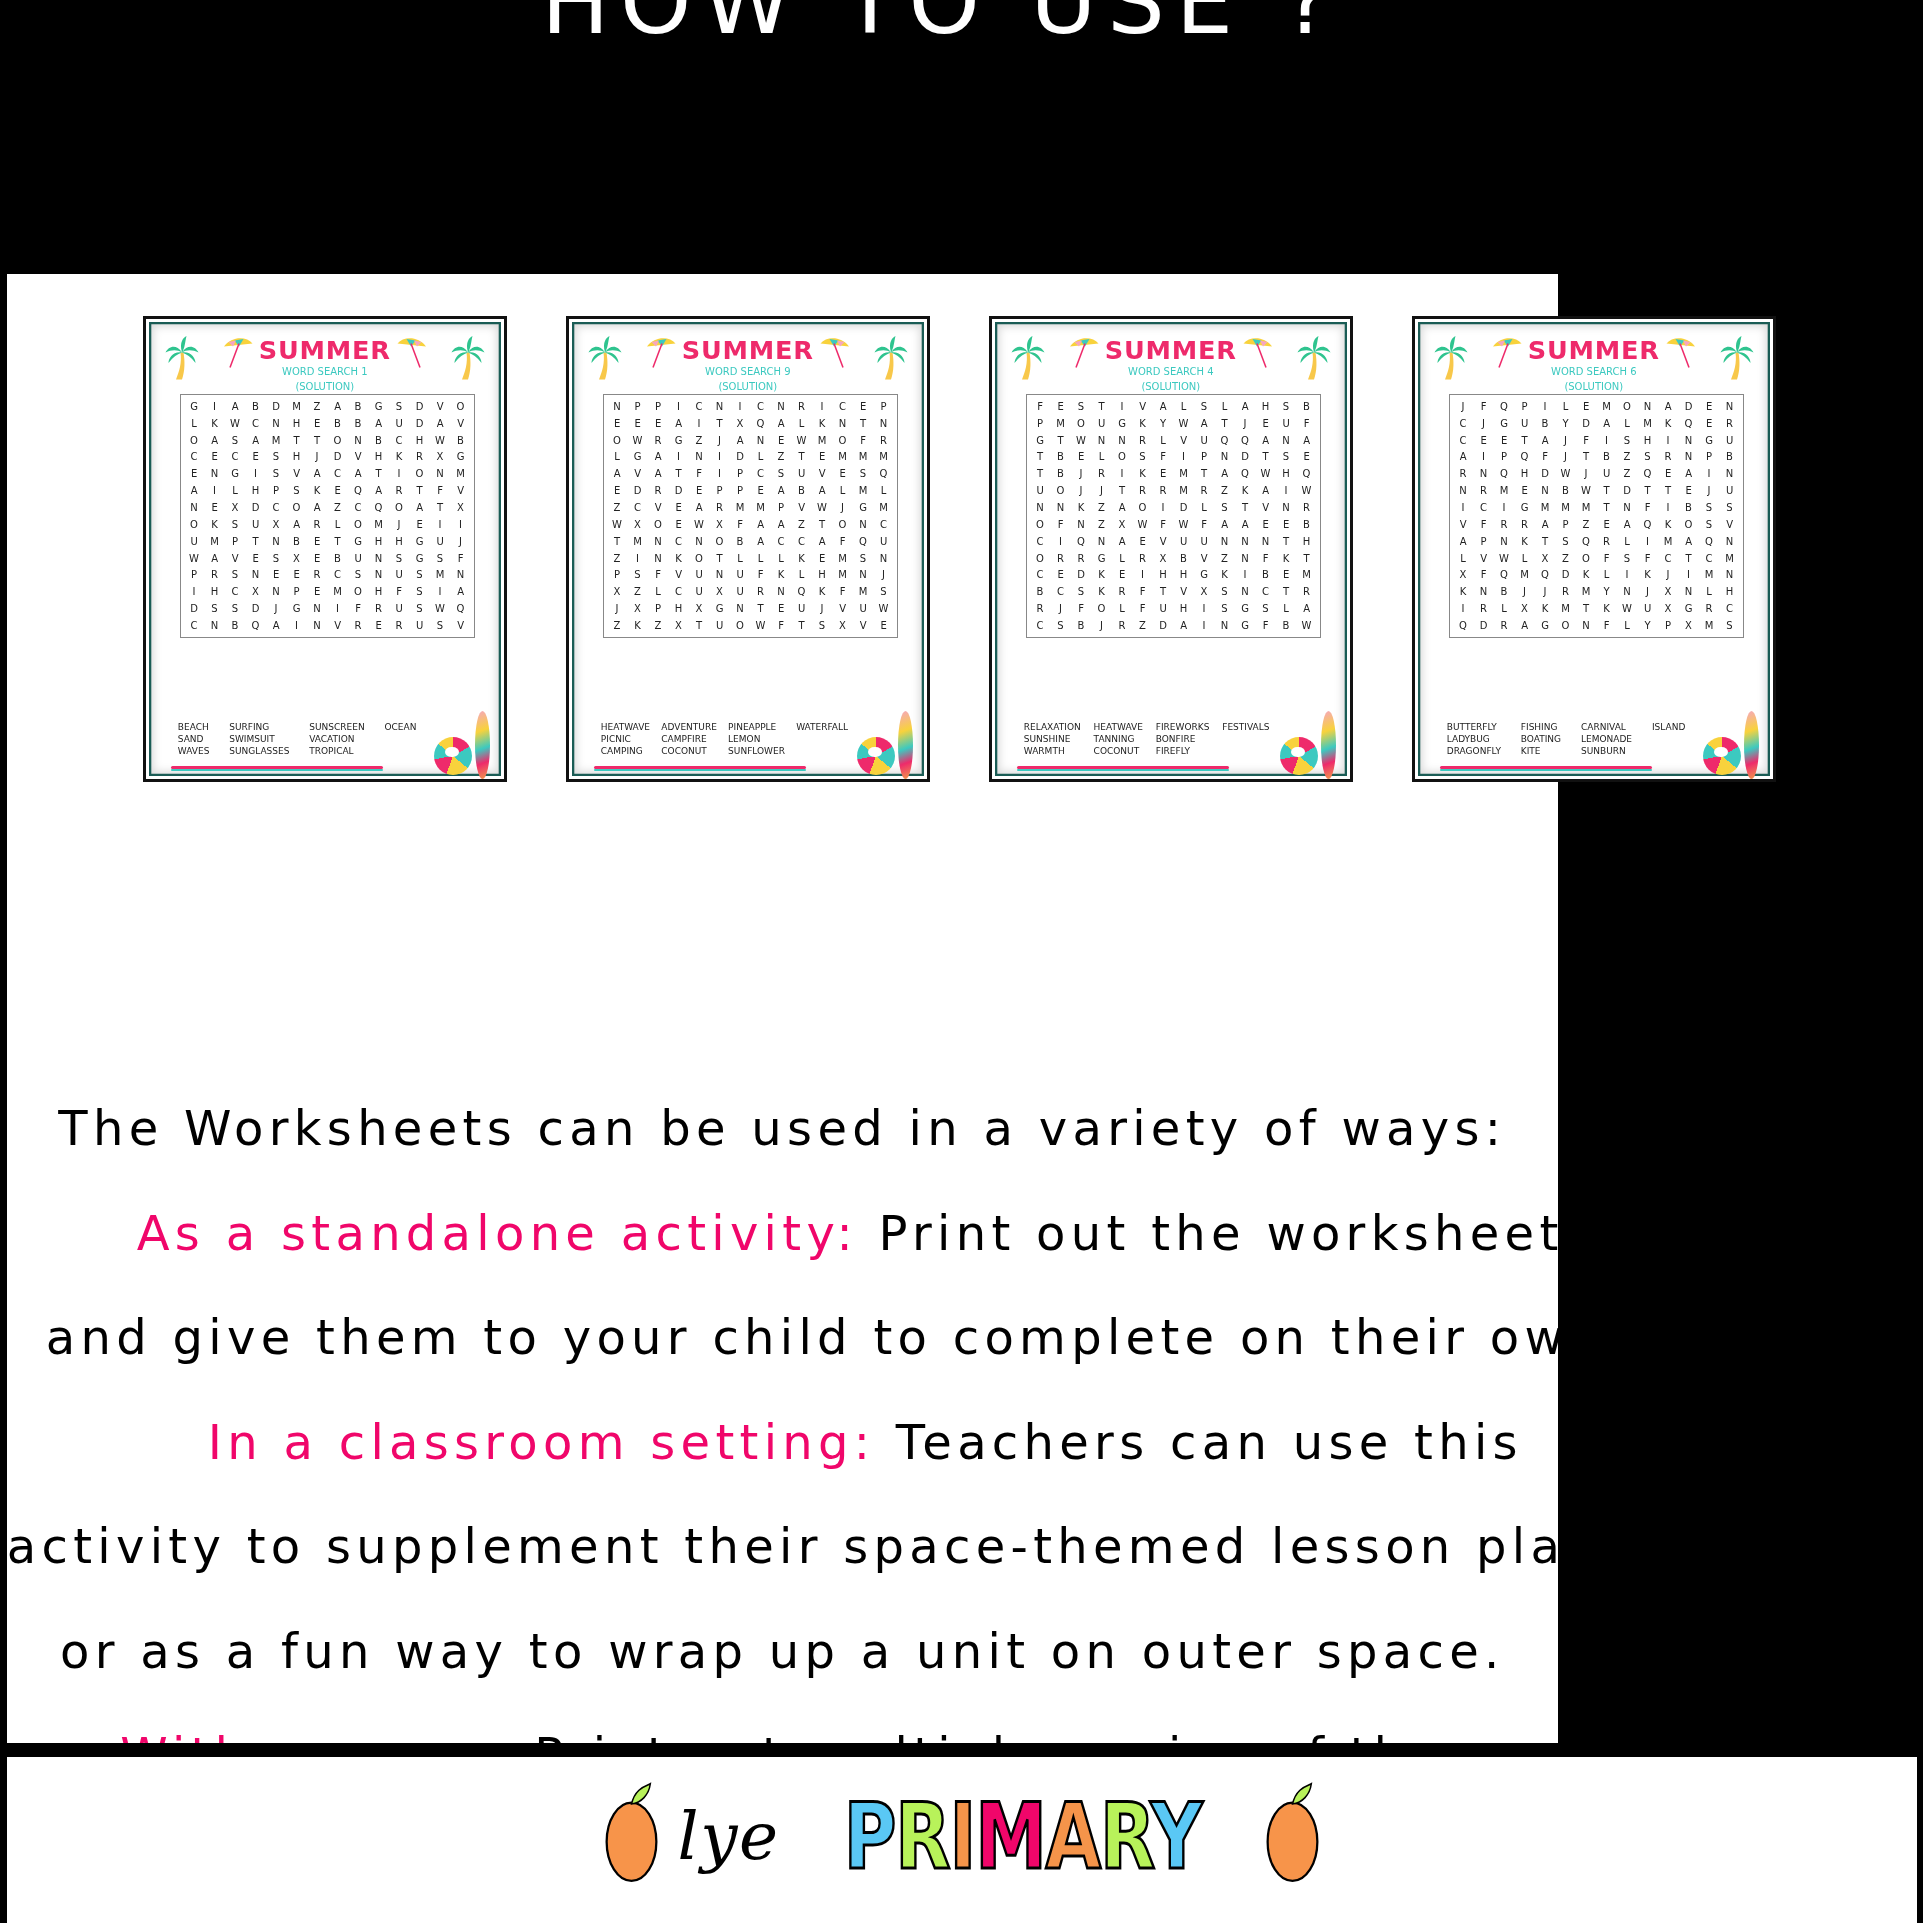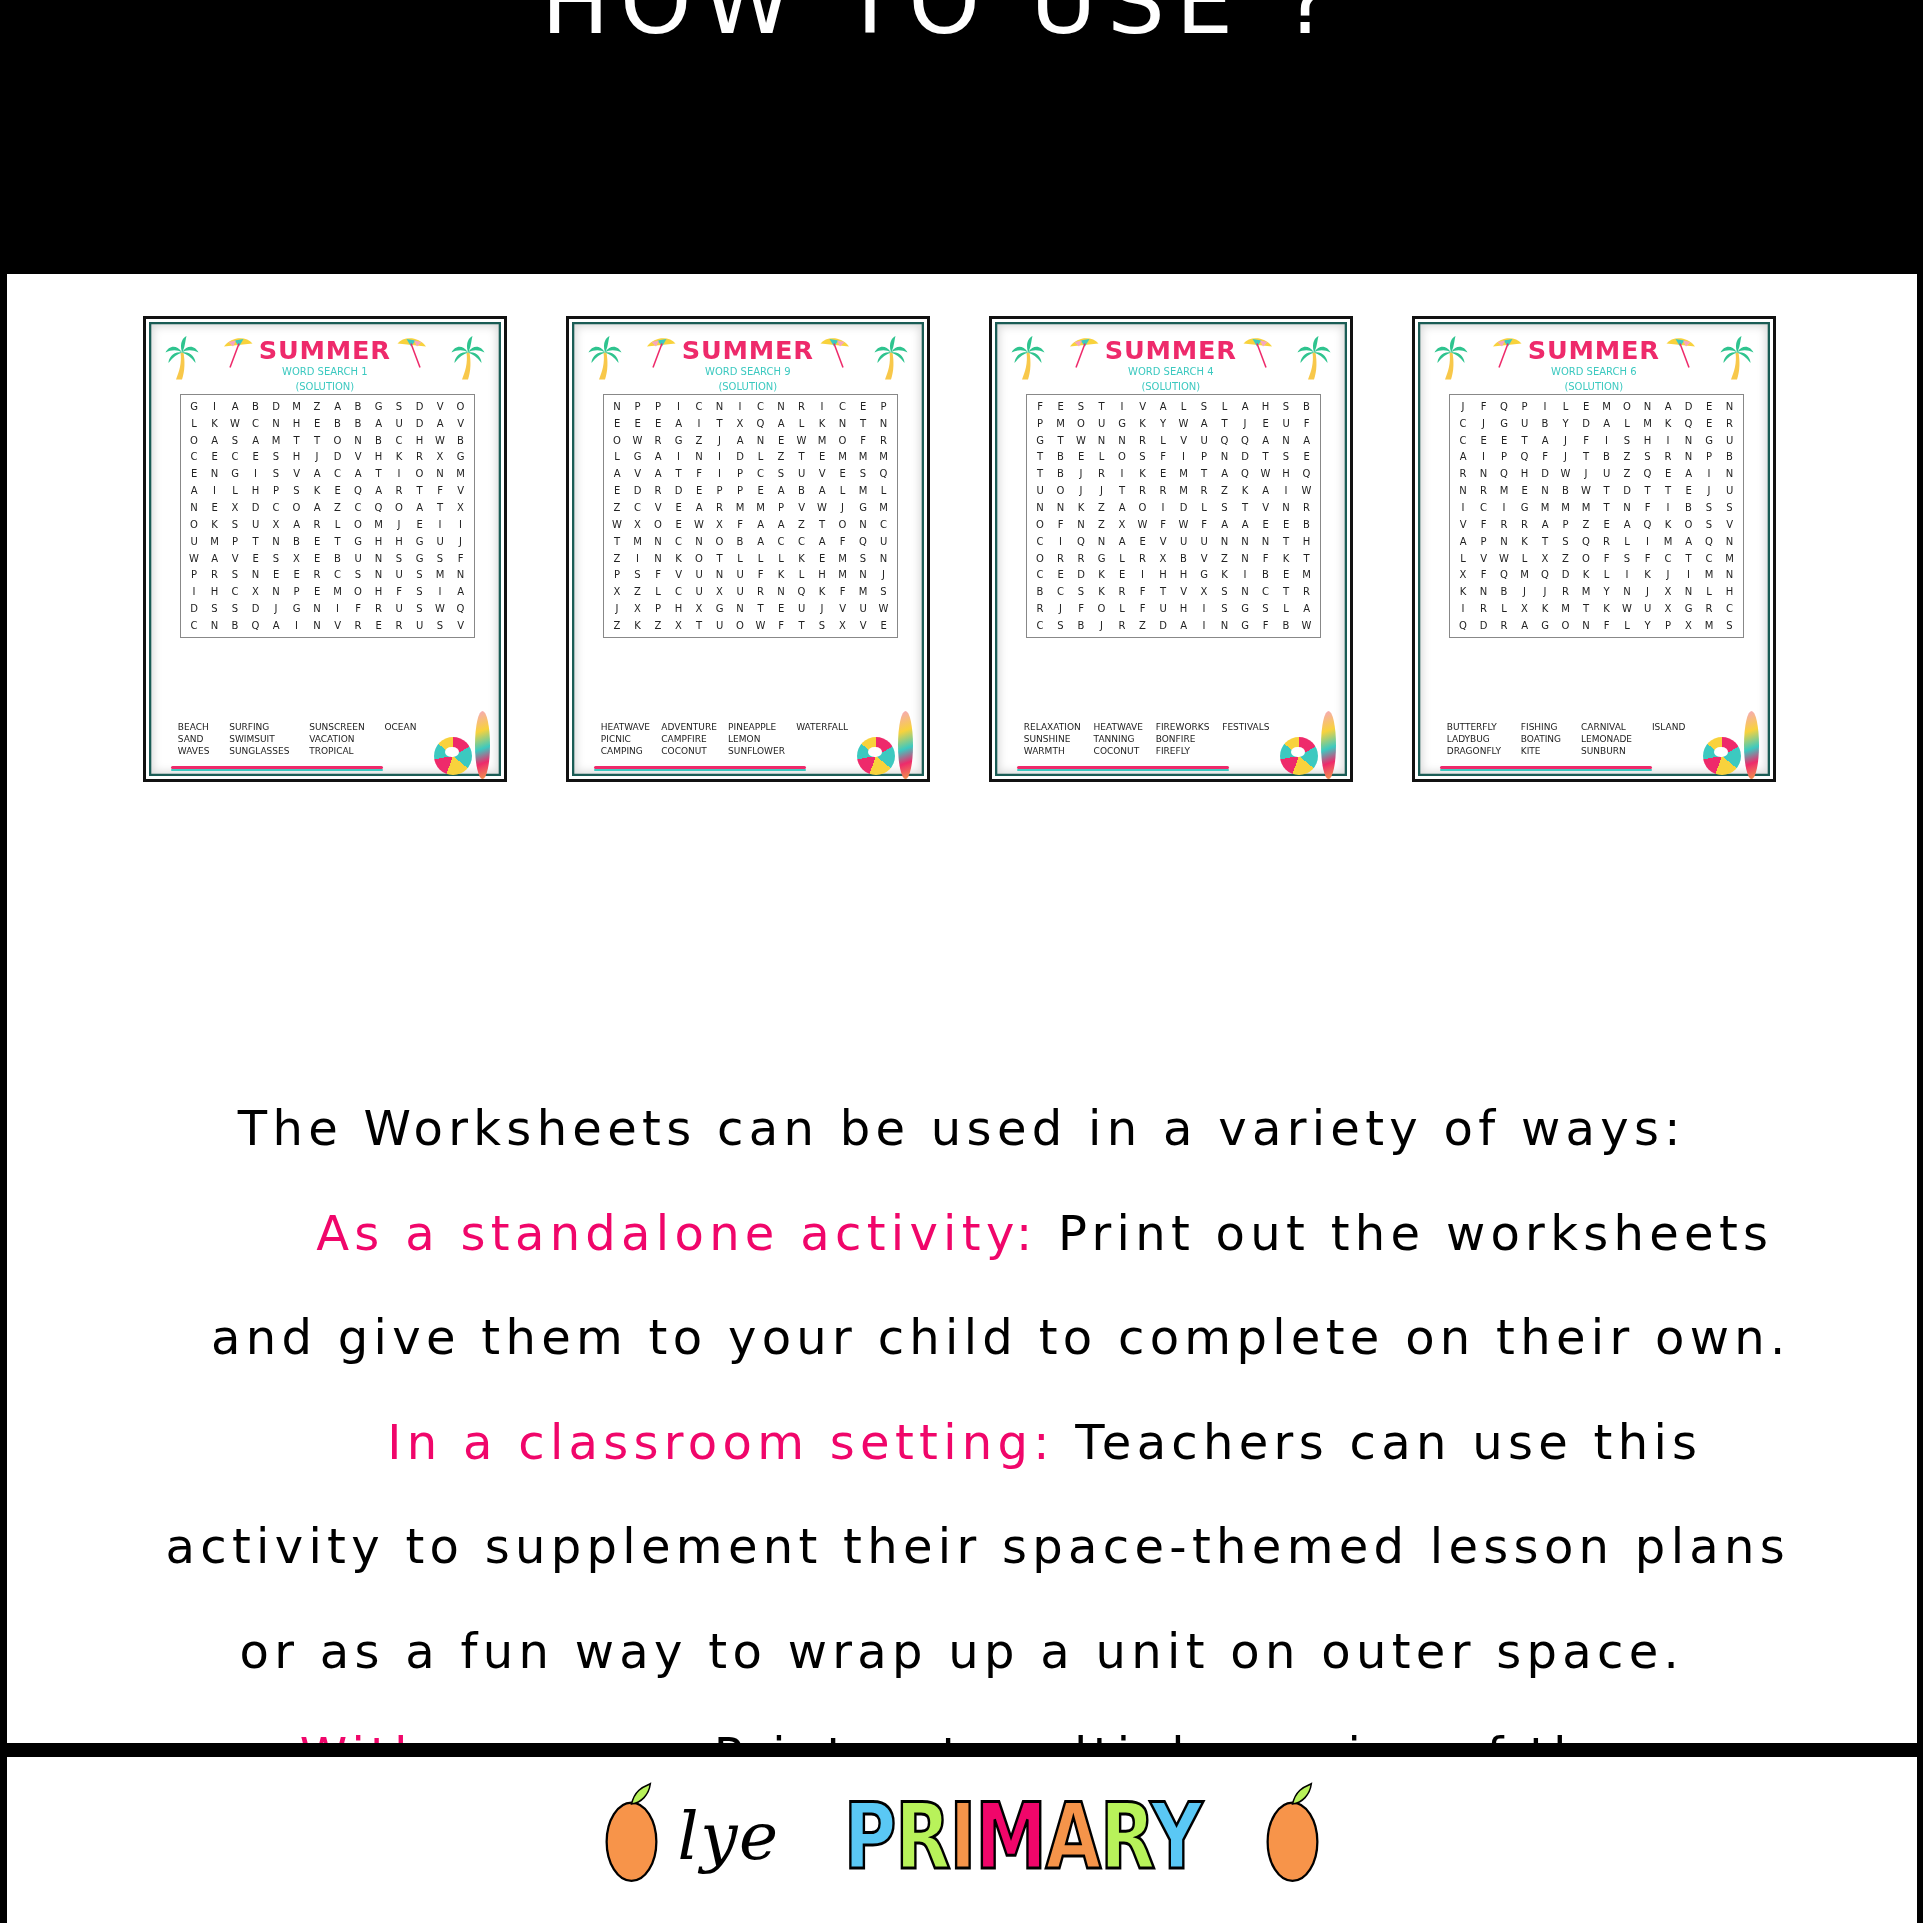--- a/index.html
+++ b/index.html
@@ -1,20 +1,20 @@
 <!DOCTYPE html>
 <html style="font-size:12px"><head>
 <meta charset="utf-8">
 <style>
   html,body{margin:0;padding:0;}
   body{width:1924px;height:1924px;background:#000;position:relative;overflow:hidden;font-family:"Liberation Sans",sans-serif;}
   .header{position:absolute;left:0;top:0;width:1924px;height:274px;background:#000;display:flex;align-items:center;justify-content:center;}
   .header h1{margin:0;color:#fff;font-family:"DejaVu Sans",sans-serif;font-weight:400;font-size:89px;letter-spacing:10.5px;transform:scaleX(1.02);position:relative;top:-132px;left:-20px;}
   .header h1{top:-135px}
-  .main{position:absolute;left:6.8px;top:274px;width:1910px;height:1469px;background:#fff;}
+  .main{position:absolute;left:6.8px;top:274px;width:1551px;height:1469px;background:#fff;}
   .sheets{position:absolute;left:0;top:0;width:100%;height:526px;}
   .sheet{position:absolute;top:42px;width:364px;height:466px;background:#fff;border:3px solid #111;box-shadow:inset 0 0 0 3px #fff, inset 0 0 0 5.3px #1a5c55, inset 0 0 9px 7.5px rgba(0,0,0,.15);box-sizing:border-box;}
   .sheet .palm{position:absolute;top:16.5px;width:36px;height:45px;}
   .sheet .palm.l{left:18px}
   .sheet .palm.r{right:18px}
   .sheet .title-wrap{position:absolute;left:0;right:0;top:18px;text-align:center;}
   .sheet .summer{font-family:"DejaVu Sans",sans-serif;font-weight:bold;color:#ee2a6b;font-size:25.6px;letter-spacing:0.8px;line-height:27px;position:relative;display:inline-block;}
   .sheet .umb{position:absolute;top:-1.5px;width:33px;height:33px;}
   .sheet .umb.l{left:-38px}
   .sheet .umb.r{right:-38px}
@@ -1031,21 +1031,21 @@
       </div>
     </div>
 
   <div class="text">
     <div class="line b" style="top:824px;">The Worksheets can be used in a variety of ways:</div>
 
     <div class="line b" style="top:929px;padding-left:83px;"><span class="pink" style="color: rgb(240, 6, 106); margin-top: 47px;">As a standalone activity:</span><span> Print out the worksheets</span></div>
     <div class="line b" style="top:1033px;padding-left:39px;">and give them to your child to complete on their own.</div>
 
     <div class="line b" style="top:1138px;padding-left:83px;"><span class="pink" style="color: rgb(240, 6, 106); margin-top: 36px;">In a classroom setting:</span><span> Teachers can use this</span></div>
-    <div class="line b" style="top:1242px;padding-left:16px;">activity to supplement their space-themed lesson plans</div>
+    <div class="line b" style="top:1242px;">activity to supplement their space-themed lesson plans</div>
     <div class="line b" style="top:1347px;">or as a fun way to wrap up a unit on outer space.</div>
 
     <div class="line b" style="top:1451px;padding-left:0px;"><span class="pink" style="color: rgb(240, 6, 106);">With a group:</span><span> Print out multiple copies of the</span></div>
     <div class="line b" style="top:1556px;">activity and have a group of children work on it</div>
 
   </div>
 </div>
 
 <div class="bar"></div>
 

